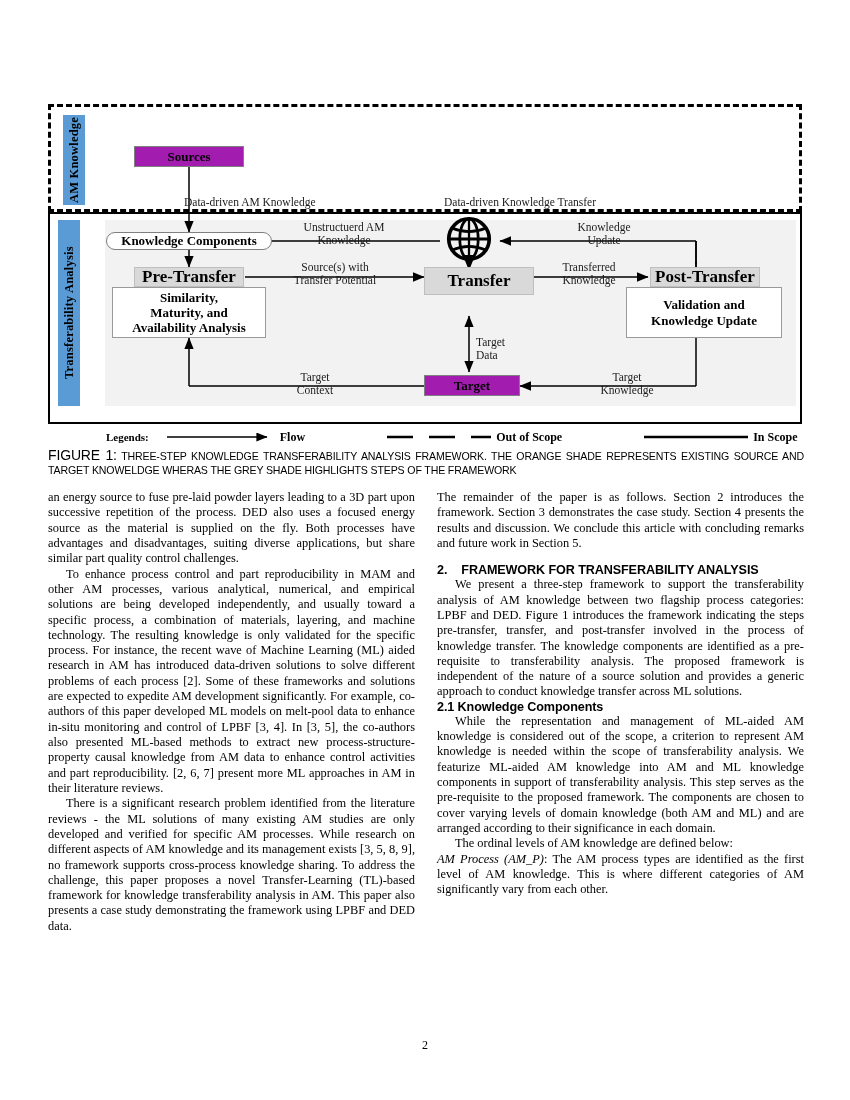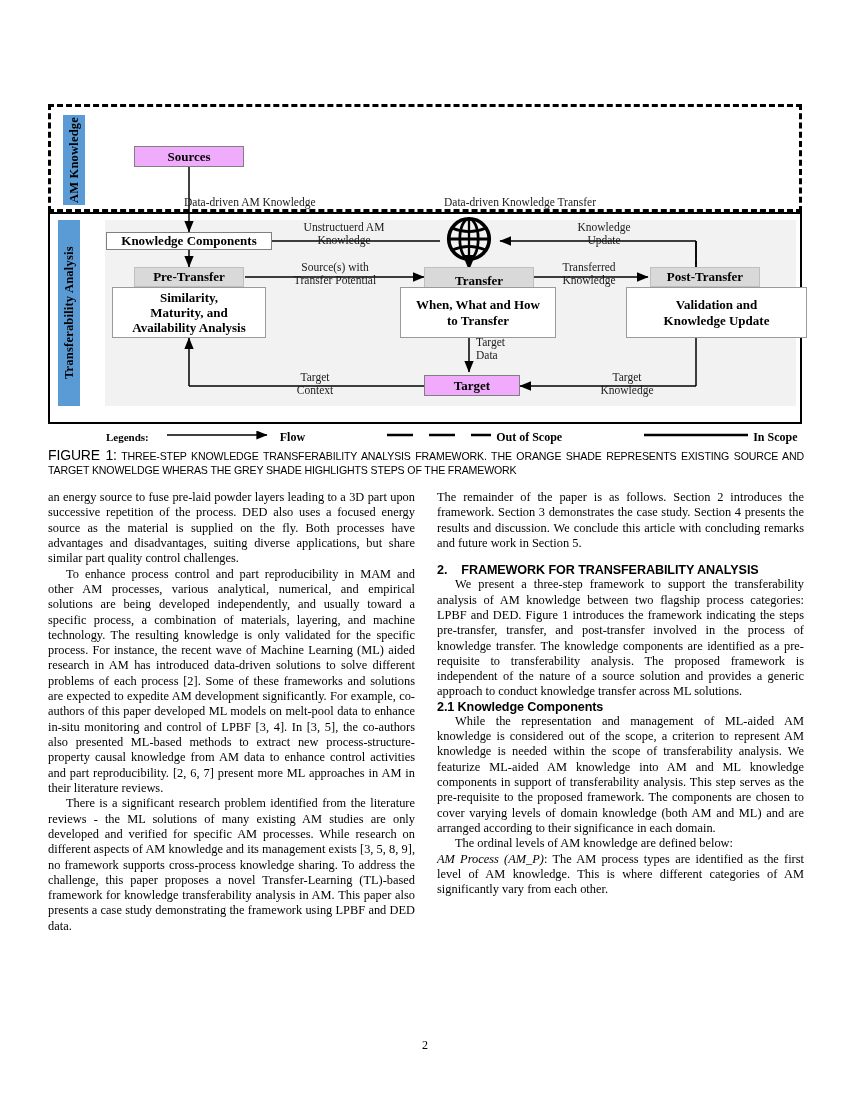--- a/index.html
+++ b/index.html
@@ -91,28 +91,28 @@
     box-sizing: border-box;
     display: flex;
     align-items: center;
     justify-content: center;
     text-align: center;
     font-weight: bold;
     font-family: "Liberation Serif", serif;
     line-height: 1.18;
   }
   .node-orange {
-    background: #f0abfc;
+    background: #a21caf;
     border: 1px solid #7f7f7f;
     font-size: 13px;
   }
   .node-grey {
     background: #d9d9d9;
     border: 1px solid #bfbfbf;
-    font-size: 13px;
+    font-size: 17px;
   }
   .node-white {
     background: #ffffff;
     border: 1px solid #9a9a9a;
     font-size: 13px;
   }
   .node-kc {
     background: #ffffff;
     border: 1px solid #7f7f7f;
     font-size: 13px;
@@ -167,20 +167,21 @@
     font-family: "Liberation Serif", serif;
   }
   .legend-title {
     font-weight: bold;
     font-size: 11px;
     margin-left: 58px;
     margin-right: 18px;
   }
   .legend-item {
     display: flex;
+    align-items: center;
     font-weight: bold;
     font-size: 12px;
   }
   .legend-item .lbl { margin-left: 5px; }
 
   
   .caption {
     position: absolute;
     left: 48px;
     top: 446px;
@@ -320,33 +321,31 @@
         <line x1="421" y1="157" x2="421" y2="160"></line>
         <line x1="421" y1="155" x2="421" y2="162" marker-end="url(#ah)"></line>
         <line x1="421" y1="140" x2="421" y2="163" marker-end="url(#ah)"></line>
         <line x1="648" y1="158" x2="648" y2="164"></line>
         <line x1="648" y1="137" x2="648" y2="163"></line>
       </g>
     </svg>
 
     <div class="node node-orange" style="left:86px; top:42px; width:110px; height:21px;">Sources</div>
 
-    <div class="node node-kc" style="left:58px; top:128px; width:166px; height:18px;">Knowledge Components</div>
+    <div class="node node-kc" style="left:58px; top:128px; width:166px; height:18px;border-radius:9px;">Knowledge Components</div>
 
     <div class="node node-grey" style="left:86px; top:163px; width:110px; height:20px;">Pre-Transfer</div>
     <div class="node node-white" style="left:64px; top:183px; width:154px; height:51px; white-space:pre-line;">Similarity,
 Maturity, and
 Availability Analysis</div>
 
     <div class="node node-grey" style="left:376px; top:163px; width:110px; height:28px;">Transfer</div>
-    <div class="node node-white" style="left:352px; top:183px; width:156px; height:51px; white-space:pre-line;">When, What and How
-to Transfer</div>
 
     <div class="node node-grey" style="left:602px; top:163px; width:110px; height:20px;">Post-Transfer</div>
-    <div class="node node-white" style="left:578px; top:183px; width:181px; height:51px; white-space:pre-line;">Validation and
+    <div class="node node-white" style="left:578px; top:183px; width:156px; height:51px; white-space:pre-line;">Validation and
 Knowledge Update</div>
 
     <div class="node node-orange" style="left:376px; top:271px; width:96px; height:21px;">Target</div>
 
     <div class="elabel" style="left:218px; top:117px; width:156px;">Unstructuerd AM
 Knowledge</div>
 
     <div class="elabel" style="left:478px; top:117px; width:156px;">Knowledge
 Update</div>
 

